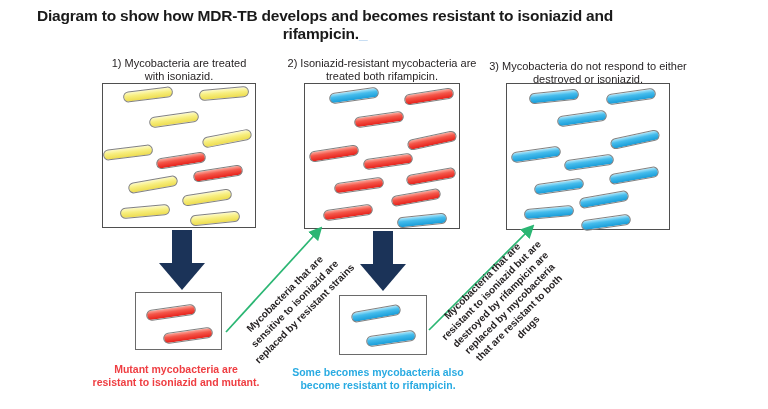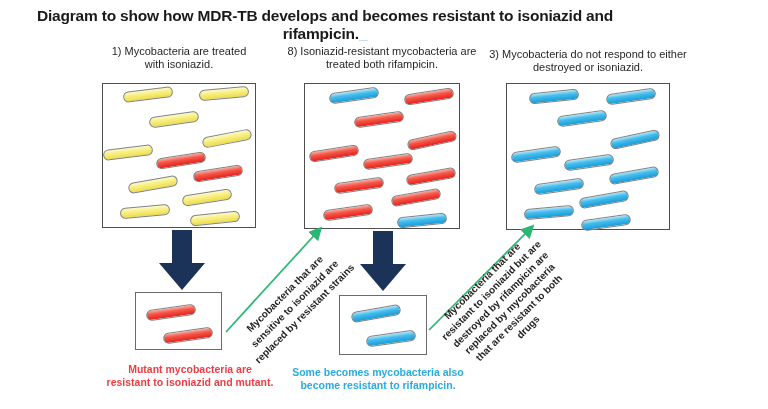--- a/index.html
+++ b/index.html
@@ -6,21 +6,21 @@
   .page{
     position:relative;width:768px;height:409px;background:#ffffff;overflow:hidden;
     font-family:"Liberation Sans", sans-serif;color:#231F20;
   }
   .title{
     position:absolute;top:7px;left:0;width:650px;text-align:center;
     font-size:15.5px;font-weight:bold;color:#1a1a1a;letter-spacing:-0.2px;
   }
   .title .cursor{color:var(--title-cursor,#A3C9EC);font-weight:bold;}
   .panel-label{
-    position:absolute;font-size:11px;line-height:13px;text-align:center;color:#231F20;
+    position:absolute;font-size:11px;line-height:13px;text-align:center;color:#231F20;margin-top:12px;
   }
   .panel-box{
     position:absolute;background:#ffffff;border:1.5px solid #4f4f4f;box-sizing:border-box;
   }
   .result-box{
     position:absolute;background:#ffffff;border:1.5px solid #6a6a6a;box-sizing:border-box;
   }
   .rod{
     position:absolute;width:50px;height:11px;border-radius:7px;box-sizing:border-box;
     border:1.4px solid var(--rod-outline,#828282);
@@ -53,21 +53,21 @@
 
 <div class="page">
 
   <div class="title"><span>Diagram to show how MDR-TB develops and becomes resistant to isoniazid and rifampicin.</span><span class="cursor">_</span></div>
 
   <div class="panel-label" style="left:89px;top:45px;width:180px;">
       <div>1) Mycobacteria are treated</div>
       <div>with isoniazid.</div>
     </div>
   <div class="panel-label" style="left:279px;top:45px;width:206px;">
-      <div>8) Isoniazid-resistant mycobacteria are</div>
+      <div>2) Isoniazid-resistant mycobacteria are</div>
       <div>treated both rifampicin.</div>
     </div>
   <div class="panel-label" style="left:478px;top:48px;width:220px;">
       <div>3) Mycobacteria do not respond to either</div>
       <div>destroyed or isoniazid.</div>
     </div>
 
   <div class="panel-box" style="left:102px;top:83px;width:154px;height:145px;">
       <div class="rod rod-yellow" style="left: 20px; top: 5px; transform: rotate(-7deg);"></div>
       <div class="rod rod-yellow" style="left: 96px; top: 4px; transform: rotate(-5deg);"></div>
@@ -150,21 +150,21 @@
     </div>
   <div class="annotation annotation-2" style="left:505px;top:304px;">
       <div>Mycobacteria that are</div>
       <div>resistant to isoniazid but are</div>
       <div>destroyed by rifampicin are</div>
       <div>replaced by mycobacteria</div>
       <div>that are resistant to both</div>
       <div>drugs</div>
     </div>
 
-  <div class="caption caption-red" style="left:84px;top:363px;width:212px;">
+  <div class="caption caption-red" style="left:70px;top:363px;width:212px;">
       <div>Mutant mycobacteria are</div>
       <div>resistant to isoniazid and mutant.</div>
     </div>
   <div class="caption caption-blue" style="left:272px;top:366px;width:212px;">
       <div>Some becomes mycobacteria also</div>
       <div>become resistant to rifampicin.</div>
     </div>
 
 </div>
 

